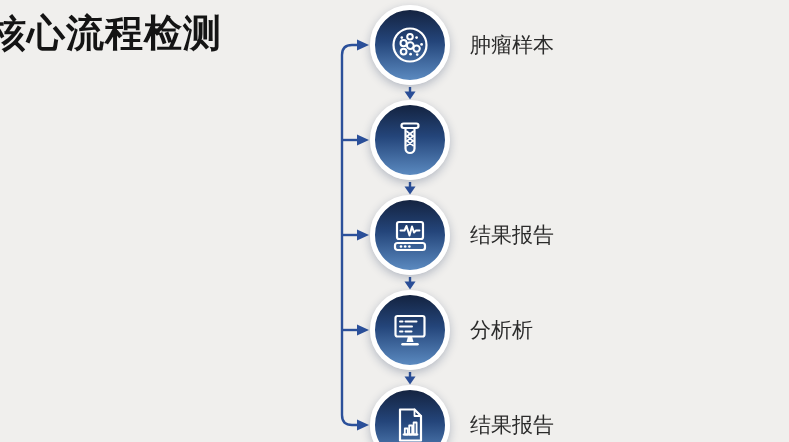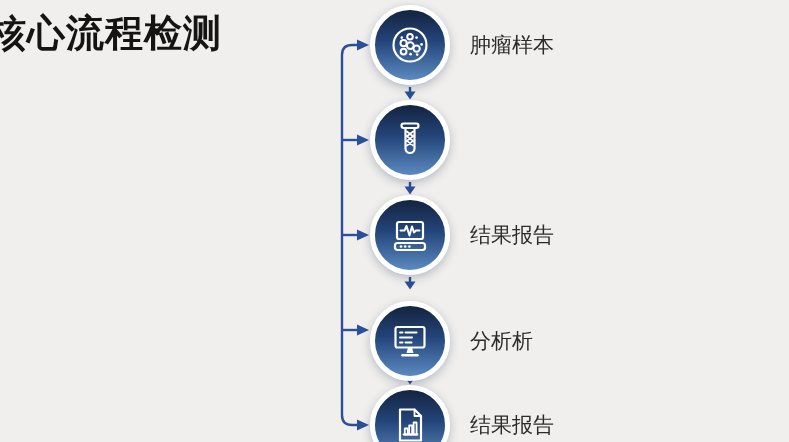--- a/index.html
+++ b/index.html
@@ -134,21 +134,21 @@
               <g class="ic-fill">
                 <circle cx="13" cy="33.5" r="1.3"></circle>
                 <circle cx="17.2" cy="33.5" r="1.3"></circle>
                 <circle cx="21.4" cy="33.5" r="1.3"></circle>
               </g>
             </svg>
           </span>
         </div>
         <div class="step-label">结果报告</div>
       </div>
-      <div class="step" style="top: 301px;">
+      <div class="step" style="top: 290px;">
         <div class="circle">
           <span class="icon">
             <svg viewBox="0 0 44 44">
               <rect class="ic-stroke" stroke-width="2.2" x="7.5" y="8" width="29" height="20.5" rx="2"></rect>
               <g class="ic-stroke" stroke-width="2">
                 <path d="M12 13.5 h2.5 M17.5 13.5 h11"></path>
                 <path d="M12 18.5 h12"></path>
                 <path d="M12 23.5 h2.5 M17.5 23.5 h6"></path>
               </g>
               <path class="ic-fill" d="M20 28.5 L18.5 34 H25.5 L24 28.5 Z"></path>

